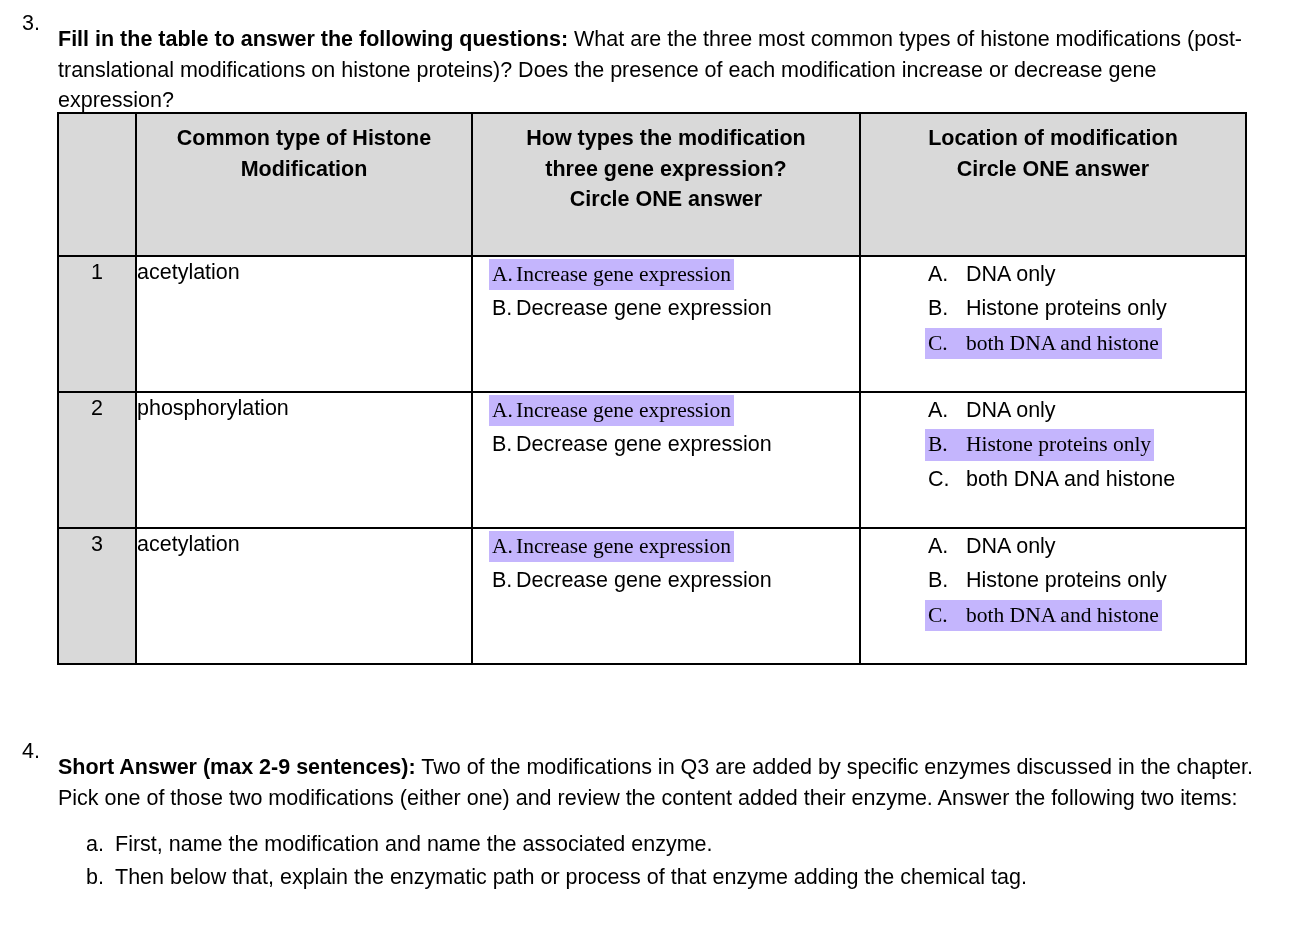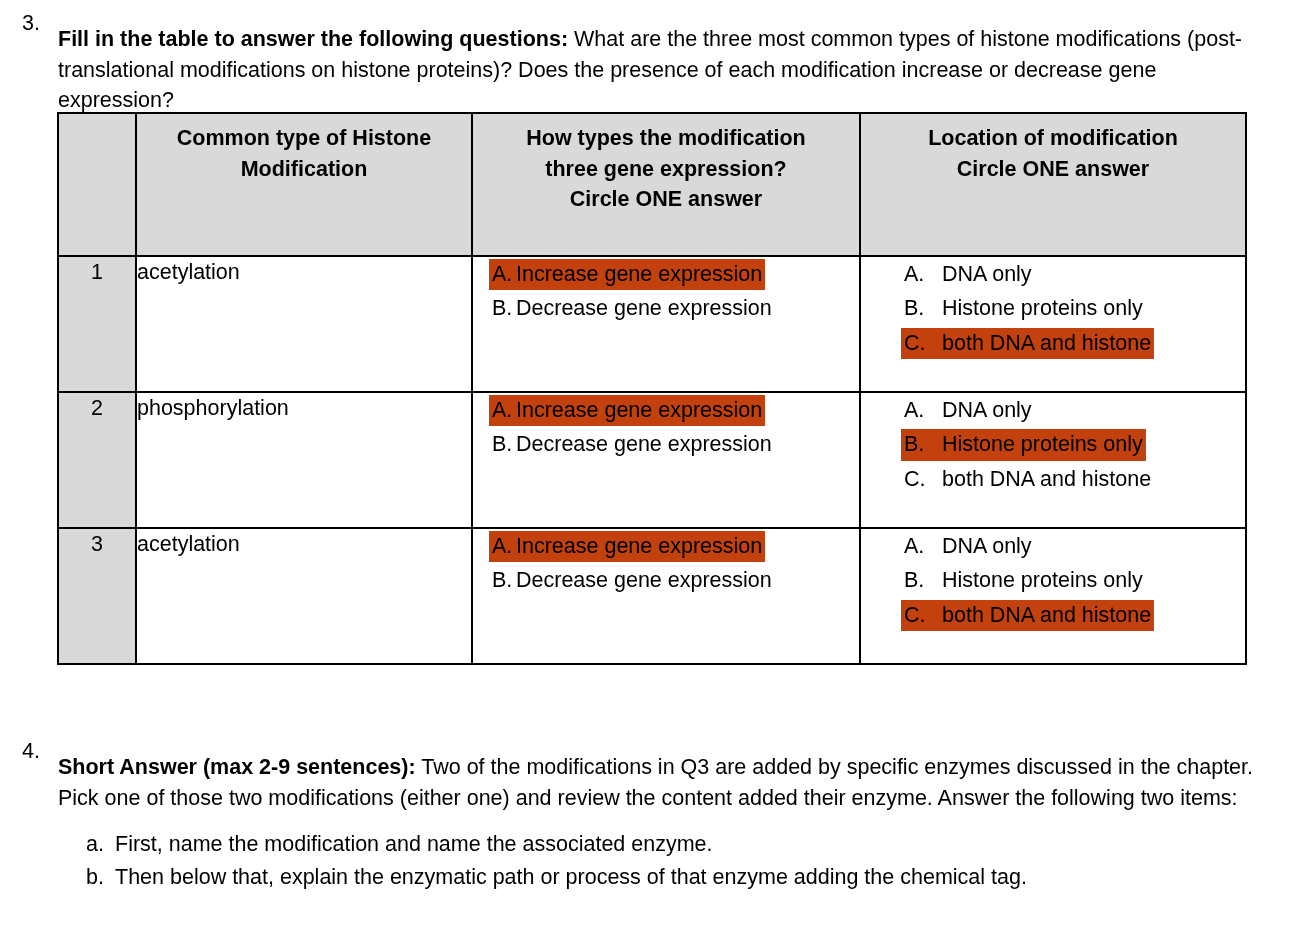--- a/index.html
+++ b/index.html
@@ -133,33 +133,34 @@
   
   .opt {
     display: block;
     white-space: nowrap;
     margin: 0;
     padding: 2px 0 1px 0;
     line-height: 1.32;
   }
   .opt .lt { display: inline-block; }
   .hl {
-    background: #c2410c;
+    background: #c4b5fd;
+    font-family: Liberation Serif, serif;
   }
   .opt-inner {
     display: inline-block;
     padding: 1px 3px 2px 3px;
   }
 
   
   .col-impact .opt-inner { margin-left: 16px; }
   .col-impact .lt { width: 24px; }
 
   
-  .col-loc .opt-inner { margin-left: 40px; }
+  .col-loc .opt-inner { margin-left: 64px; }
   .col-loc .lt { width: 38px; }
 </style>
 </head>
 <body>
 
 <div class="page">
 
   <div class="question" id="q3">
     <div class="q-num">3.</div>
     <div class="q-body">

